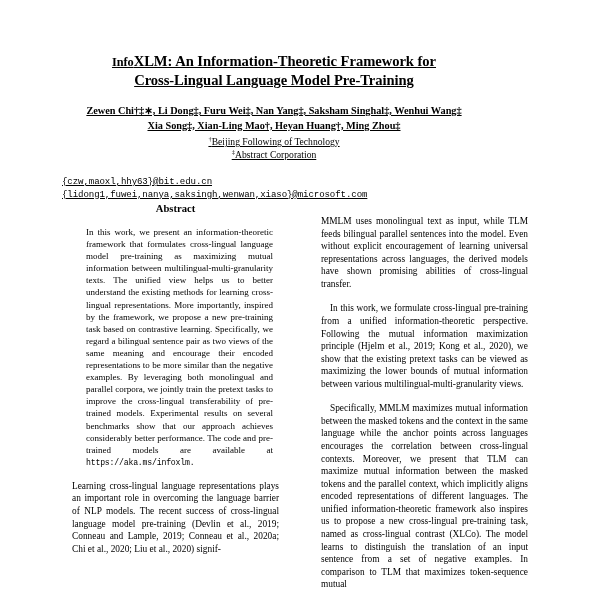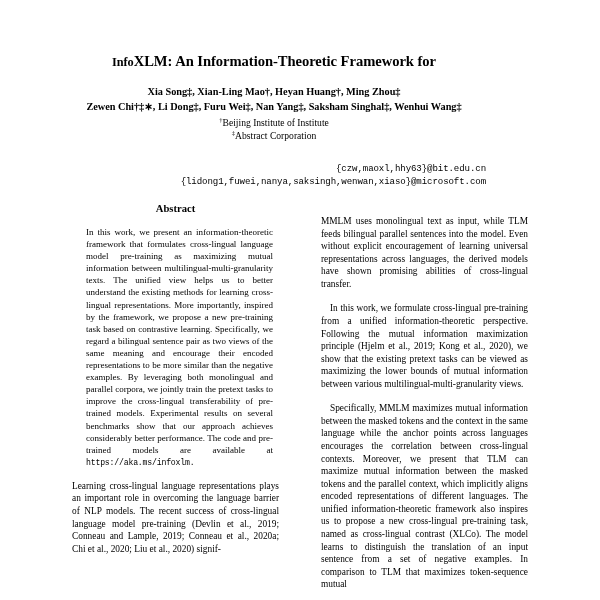--- a/index.html
+++ b/index.html
@@ -14,20 +14,21 @@
     font-family: "Liberation Serif", serif;
     color: #000000;
   }
   .page {
     position: relative;
     width: 548px;
     height: 600px;
     padding: 0;
     box-sizing: border-box;
     overflow: hidden;
+    text-decoration: underline;
   }
 
   
   .title-block {
     padding: 52px 62px 0 62px;
     text-align: center;
   }
   .paper-title {
     font-size: 14.6px;
     font-weight: bold;
@@ -54,25 +55,25 @@
     font-size: 9.6px;
     line-height: 1.33;
     margin-top: 3px;
   }
   .affiliations sup {
     font-size: 6.6px;
     vertical-align: super;
     line-height: 0;
   }
   .emails {
-    text-align: right;
+    text-align: left;
     font-family: "Liberation Mono", monospace;
     font-size: 9.1px;
     line-height: 1.42;
-    margin-top: 20px;
+    margin-top: 14px;
     letter-spacing: -0.1px;
   }
 
   
   .columns {
     position: absolute;
     top: 203px;
     left: 0;
     width: 600px;
     display: flex;
@@ -131,29 +132,29 @@
   .col-right .body-p:first-child {
     text-indent: 0;
   }
 </style>
 </head>
 <body>
 
 <div class="page">
 
   <div class="title-block">
-    <h1 class="paper-title"><span class="sc">Info</span><span>XLM: An Information-Theoretic Framework for</span><br></h1>
+    <h1 class="paper-title"><span class="sc">Info</span><span>XLM: An Information-Theoretic Framework for</span><br><span>Cross-Lingual Language Model Pre-Training</span></h1>
 
     <div class="authors">
+      <div>Zewen Chi†‡∗, Li Dong‡, Furu Wei‡, Nan Yang‡, Saksham Singhal‡, Wenhui Wang‡</div>
       <div>Xia Song‡, Xian-Ling Mao†, Heyan Huang†, Ming Zhou‡</div>
-      <div>Zewen Chi†‡∗, Li Dong‡, Furu Wei‡, Nan Yang‡, Saksham Singhal‡, Wenhui Wang‡</div>
     </div>
 
     <div class="affiliations">
-      <div><sup>†</sup><span>Beijing Institute of Institute</span></div>
+      <div><sup>†</sup><span>Beijing Following of Technology</span></div>
       <div><sup>‡</sup><span>Abstract Corporation</span></div>
     </div>
 
     <div class="emails">
       <div>{czw,maoxl,hhy63}@bit.edu.cn</div>
       <div>{lidong1,fuwei,nanya,saksingh,wenwan,xiaso}@microsoft.com</div>
     </div>
   </div>
 
   <div class="columns">

